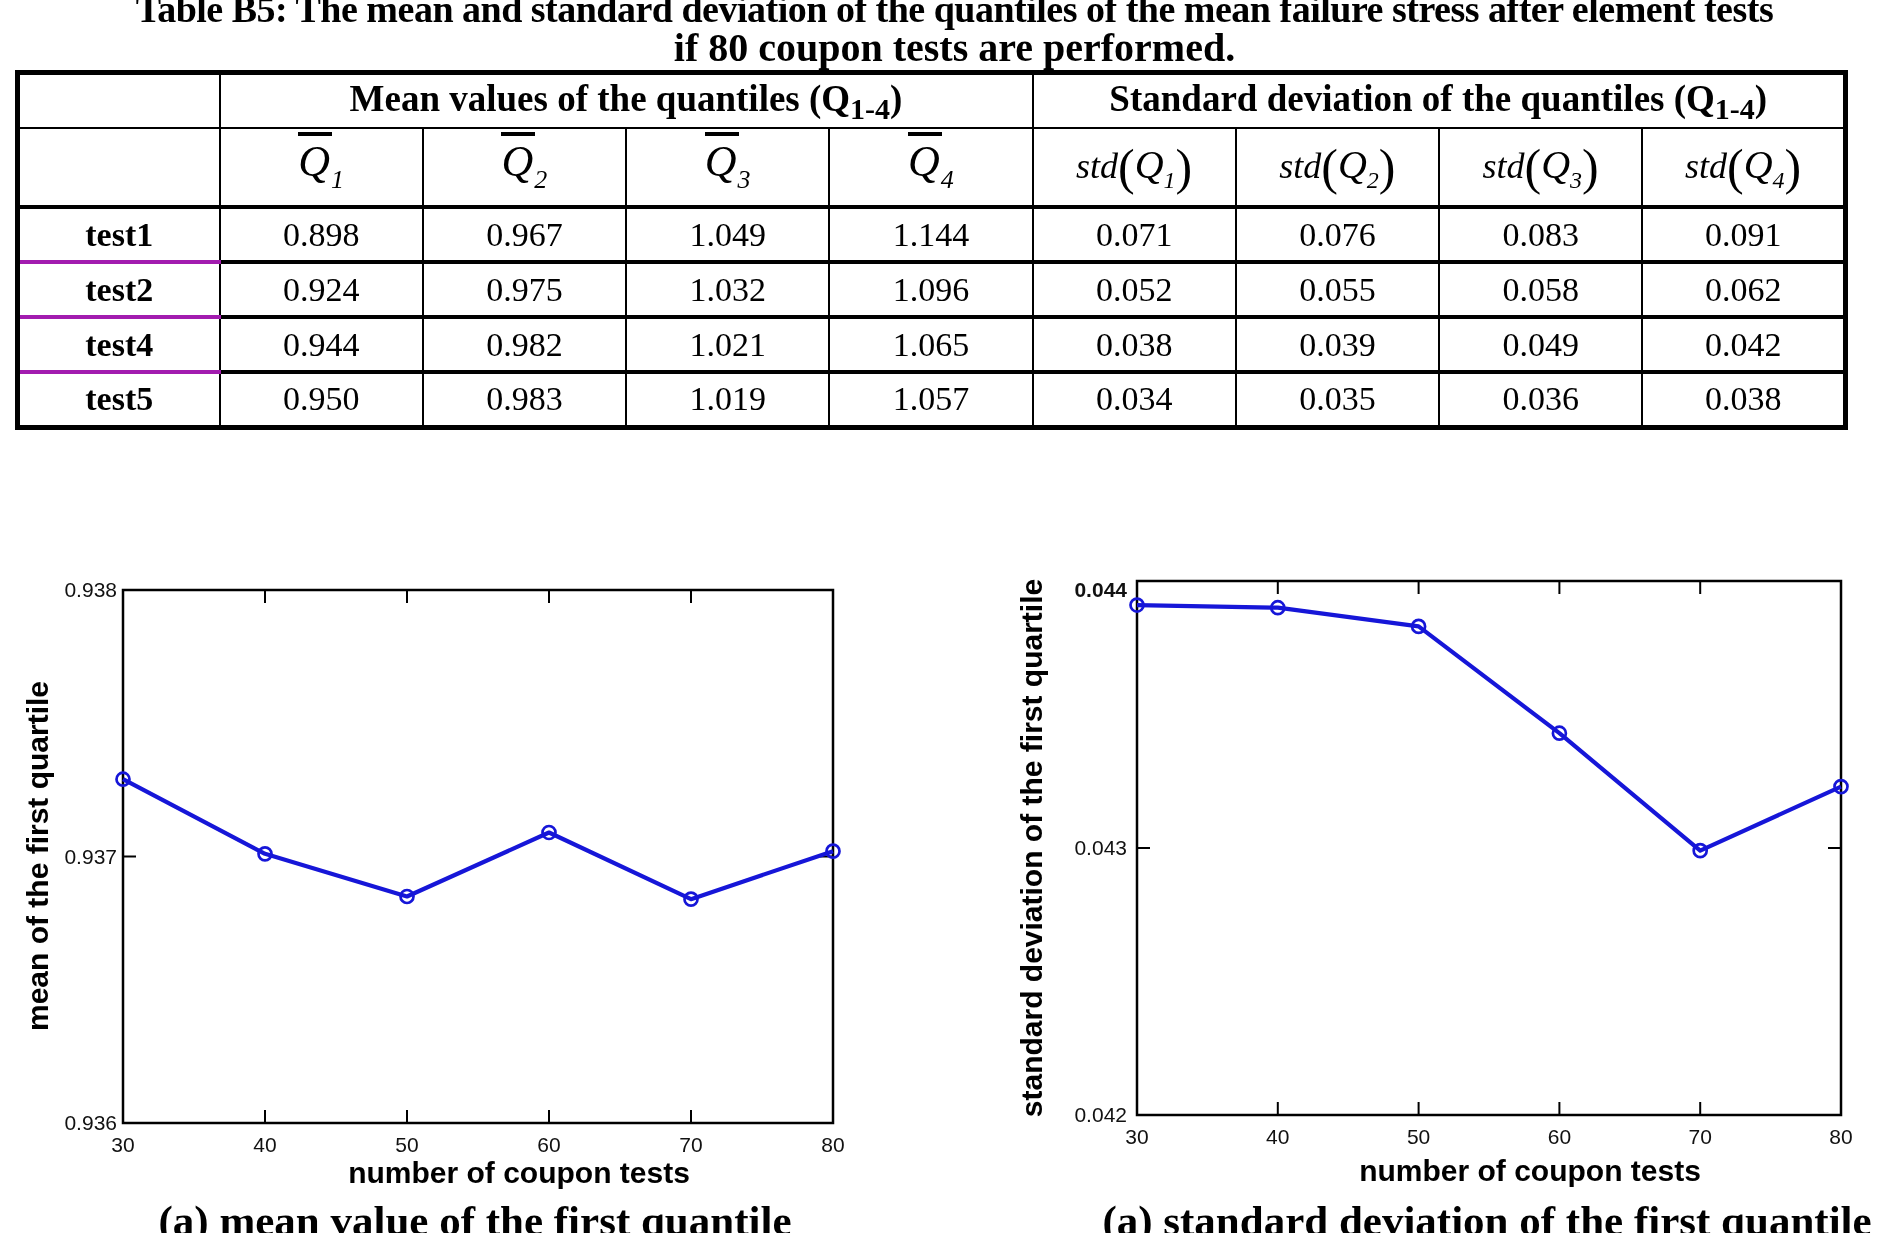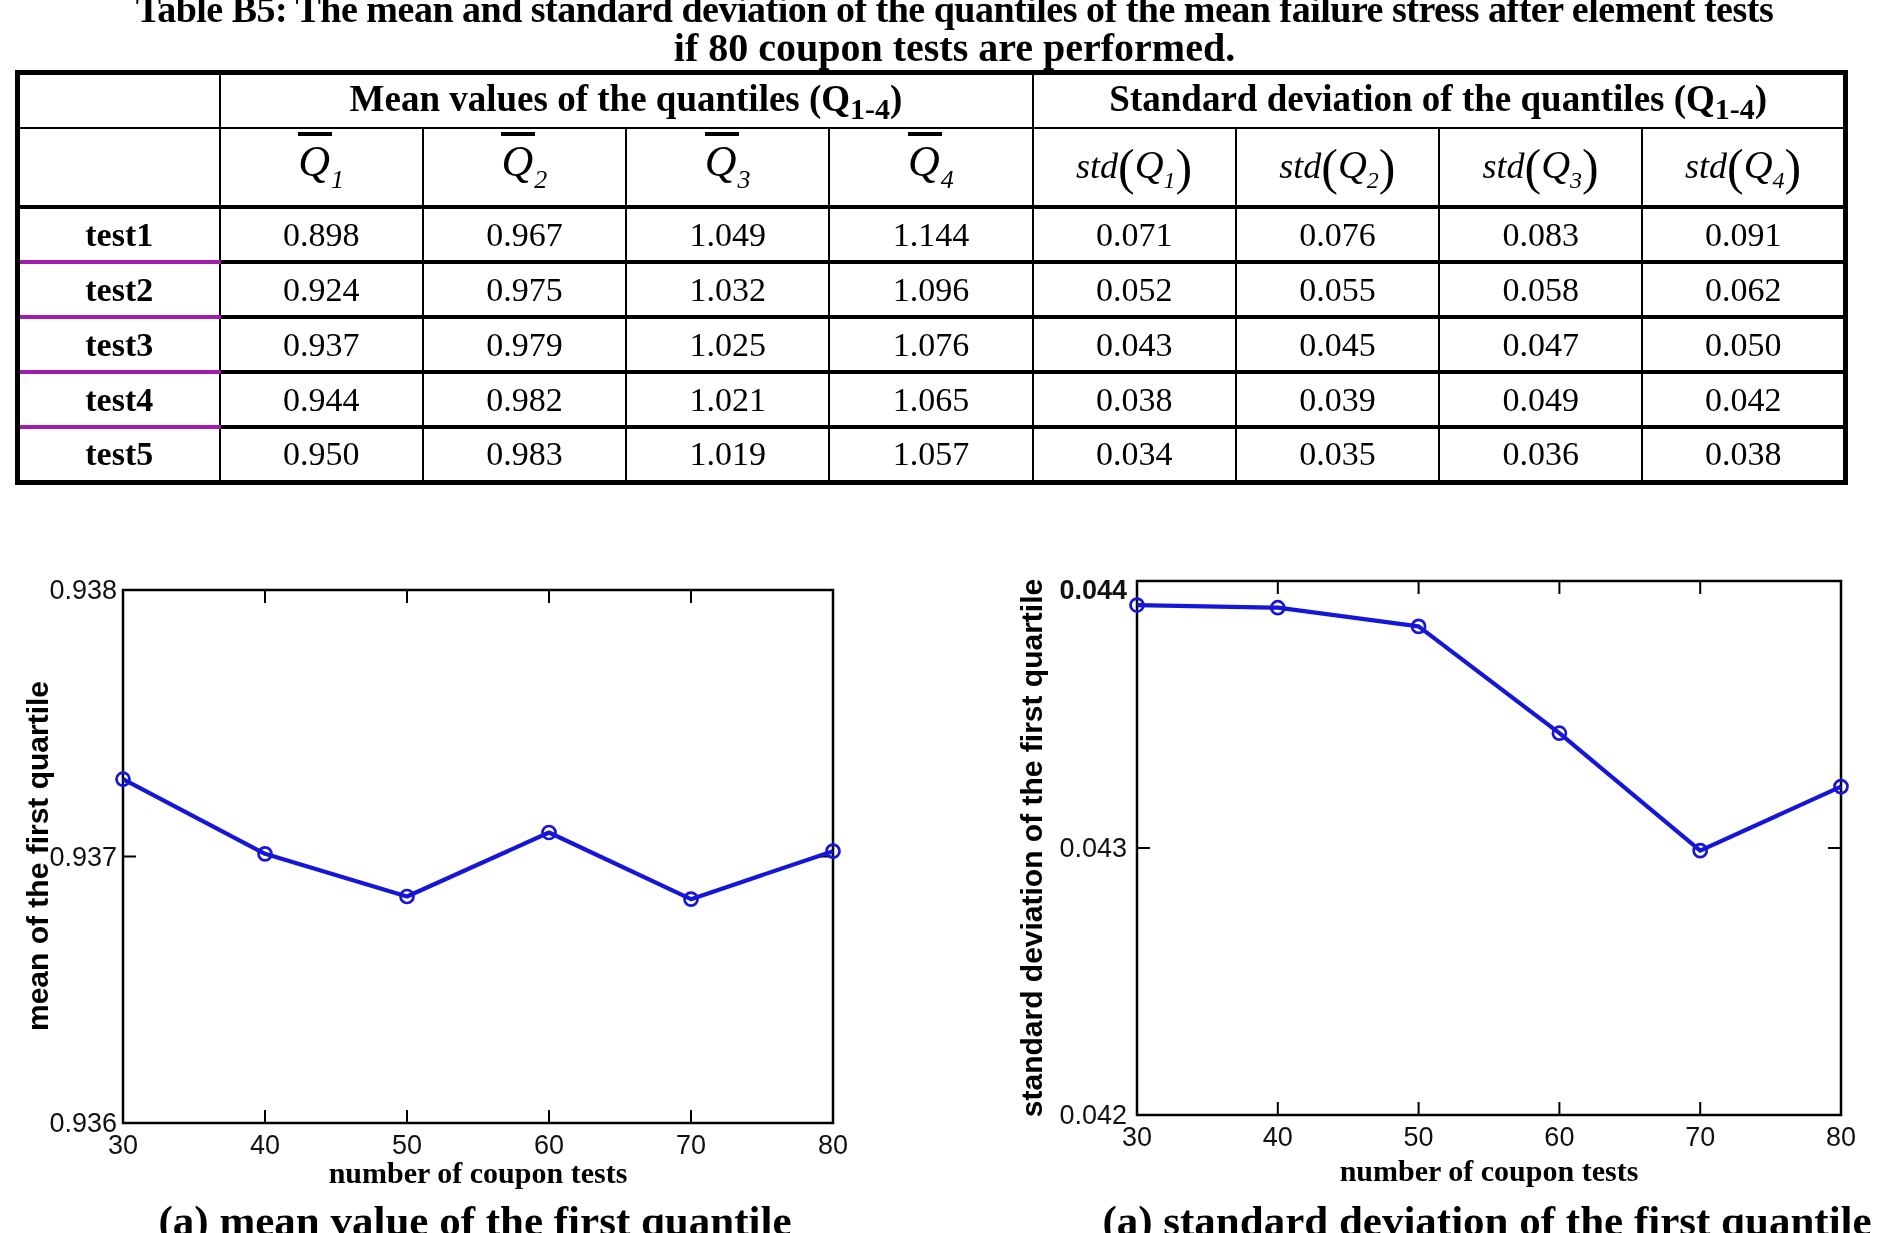--- a/index.html
+++ b/index.html
@@ -27,28 +27,28 @@
        display:inline-block;line-height:1.05;}
   .qch::after{content:"";position:absolute;left:0;right:-2px;top:-7px;height:4px;background:#000;}
   .qsub{font-style:italic;font-size:26px;vertical-align:-12px;margin-left:1px;}
   .stdfn{font-style:italic;font-size:36px;}
   .pa{font-size:50px;font-weight:400;vertical-align:-6px;line-height:0;}
   .qch2{font-style:italic;font-size:40px;}
   .qsub2{font-style:italic;font-size:24px;vertical-align:-10px;}
 
   
   svg.plot{position:absolute;overflow:visible;}
-  .tick{position:absolute;font-family:"Liberation Sans",sans-serif;font-size:27px;color:#111;
+  .tick{position:absolute;font-family:"Liberation Sans",sans-serif;font-size:21px;color:#111;
         line-height:32px;white-space:nowrap;}
   .ytick{text-align:right;}
   .xtick{text-align:center;}
   .ylab{position:absolute;white-space:nowrap;font-family:"Liberation Sans",sans-serif;
         font-weight:bold;font-size:30px;transform:translate(-50%,-50%) rotate(-90deg);}
-  .xlab{position:absolute;transform:translateX(-50%);font-family:Liberation Serif, serif;
-        font-weight:bold;font-size:30px;white-space:nowrap;}
+  .xlab{position:absolute;transform:translateX(-50%);font-family:Liberation Sans, sans-serif;
+        font-weight:bold;font-size:30px;white-space:nowrap;margin-left:41px;}
   .caption{position:absolute;transform:translateX(-50%);font-family:"Liberation Serif",serif;
         font-weight:bold;font-size:43px;white-space:nowrap;}
   #ylab1{left:38px;top:856px;}
   #ylab2{left:1032px;top:848px;}
   #xlab1{left:478px;top:1156px;}
   #xlab2{left:1489px;top:1154px;}
   #cap1{left:475px;top:1196px;}
   #cap2{left:1487px;top:1196px;}
 </style>
 </head>
@@ -104,31 +104,20 @@
         <tr>
           <th>test2</th>
           <td>0.924</td>
           <td>0.975</td>
           <td>1.032</td>
           <td>1.096</td>
           <td>0.052</td>
           <td>0.055</td>
           <td>0.058</td>
           <td>0.062</td>
-        </tr>
-        <tr>
-          <th>test3</th>
-          <td>0.937</td>
-          <td>0.979</td>
-          <td>1.025</td>
-          <td>1.076</td>
-          <td>0.043</td>
-          <td>0.045</td>
-          <td>0.047</td>
-          <td>0.050</td>
         </tr>
         <tr>
           <th>test4</th>
           <td>0.944</td>
           <td>0.982</td>
           <td>1.021</td>
           <td>1.065</td>
           <td>0.038</td>
           <td>0.039</td>
           <td>0.049</td>

